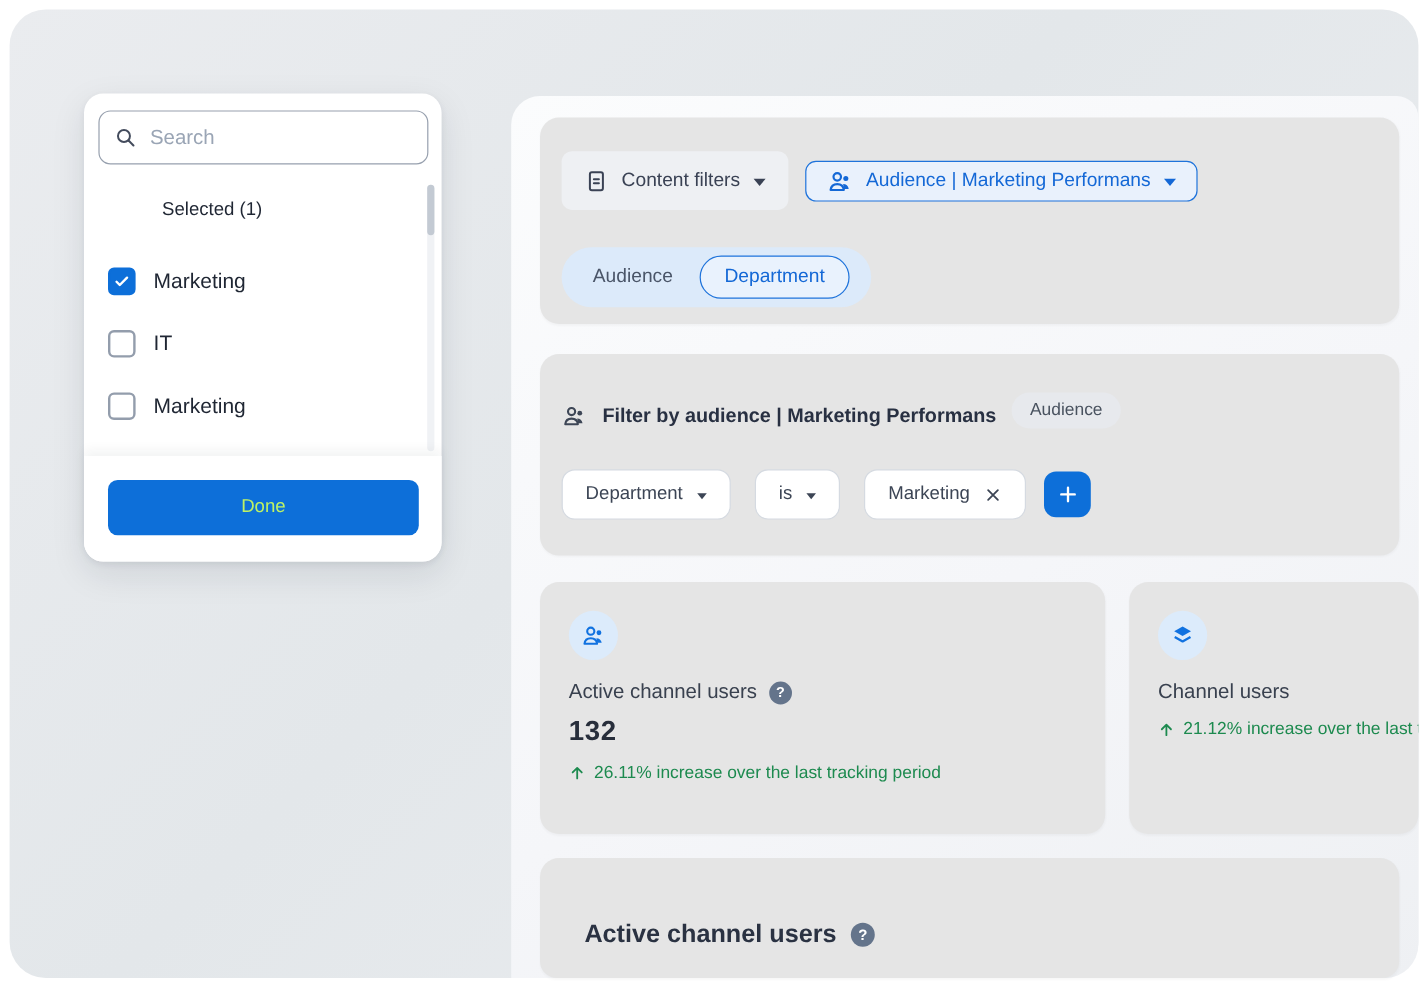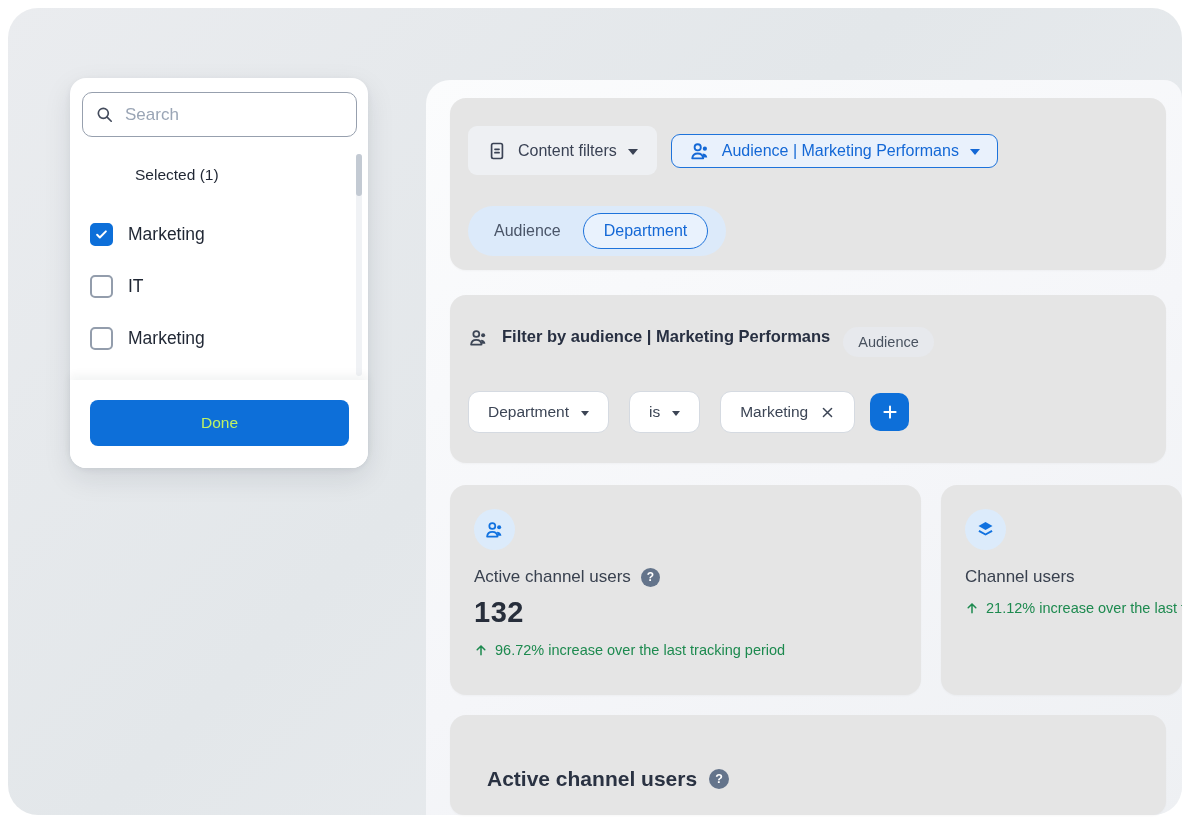--- a/index.html
+++ b/index.html
@@ -66,21 +66,21 @@
     background:#dceafa; border-radius:25px; display:flex; align-items:center;
     padding:0 9px 0 26px; gap:22px; }
   .tab-plain { font-size:16px; color:#4a5568; cursor:pointer; }
   .tab-pill { height:36px; display:flex; align-items:center; padding:0 20px;
     background:#e9f2fd; border:1.5px solid #1e73db; border-radius:18px;
     color:#1468d6; font-size:16px; cursor:pointer; margin-right:9px; }
 
   
   .filter-card { left:450px; top:295px; width:716px; height:168px; }
   .filter-title-row { position:absolute; left:18px; top:32px; display:flex;
-    align-items:flex-start; gap:13px; }
+    align-items:flex-end; gap:13px; }
   .filter-title { font-size:16.5px; font-weight:700; color:#283042; }
   .audience-badge { height:30px; display:flex; align-items:center; padding:0 15px;
     background:#e7e9ed; border-radius:16px; font-size:14.5px; color:#49525f; }
   .pill-row { position:absolute; left:18px; top:96px; display:flex; gap:20px;
     align-items:center; }
   .pill { height:42px; display:flex; align-items:center; gap:12px; padding:0 19px;
     background:#fff; border:1px solid #d5dae1; border-radius:11px; font-size:15.5px;
     color:#3c4555; cursor:pointer; }
   .pill .caret { border-top-width:5px; border-left-width:4.5px; border-right-width:4.5px; }
   .add-btn { width:39px; height:38px; margin-left:-5px; border:none; border-radius:10px;
@@ -92,21 +92,21 @@
   .stat2 { left:941px; top:485px; width:241px; height:210px; overflow:hidden; }
   .stat-inner { position:absolute; left:24px; top:24px; right:0; }
   .icon-circle { width:41px; height:41px; border-radius:50%; background:#dcebfb;
     display:flex; align-items:center; justify-content:center; color:#1172e0; }
   .stat-title-row { display:flex; align-items:center; gap:10px; margin-top:17px;
     white-space:nowrap; }
   .stat-title { font-size:17px; color:#39414f; }
   .help-circle { width:19px; height:19px; border-radius:50%; background:#64748b;
     color:#fff; font-size:12px; font-weight:700; display:flex; align-items:center;
     justify-content:center; cursor:pointer; flex:0 0 auto; }
-  .stat-value { font-size:29px; font-weight:600; color:#272e3b; margin-top:9px;
+  .stat-value { font-size:23px; font-weight:600; color:#272e3b; margin-top:9px;
     letter-spacing:.5px; }
   .trend { display:flex; align-items:center; gap:7px; margin-top:13px; color:#1d8a4f;
     font-size:14.5px; white-space:nowrap; }
 
   
   .bottom-card { left:450px; top:715px; width:716px; height:100px;
     border-radius:16px 16px 14px 14px; }
   .section-title-row { position:absolute; left:37px; top:52px; display:flex;
     align-items:center; gap:12px; }
   .section-title { font-size:21px; font-weight:700; color:#2a3242; }
@@ -207,21 +207,21 @@
         <span class="stat-title">Active channel users</span>
         <span class="help-circle">?</span>
       </div>
       <div class="stat-value">132</div>
       <div class="trend">
         <span>
           <svg class="icon-svg" width="14" height="14" viewBox="0 0 24 24" fill="none" stroke="#1d8a4f" stroke-width="2.6" stroke-linecap="round" stroke-linejoin="round">
             <path d="M12 20V5M5.5 11.5L12 5l6.5 6.5"></path>
           </svg>
         </span>
-        <span>96.72% increase over the last tracking period</span>
+        <span>26.11% increase over the last tracking period</span>
       </div>
     </div>
   </div>
 
   <div class="card stat2">
     <div class="stat-inner">
       <div class="icon-circle">
         <svg class="icon-svg" width="21" height="21" viewBox="0 0 24 24">
           <path d="M12 3.5l8 4.5-8 4.5L4 8z" fill="#1172e0"></path>
           <path d="M4.5 13.5l7.5 4.2 7.5-4.2" fill="none" stroke="#1172e0" stroke-width="2.2" stroke-linejoin="round"></path>

